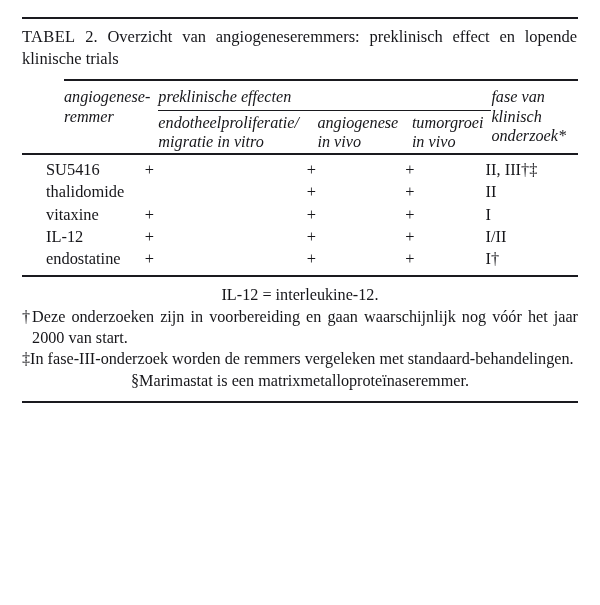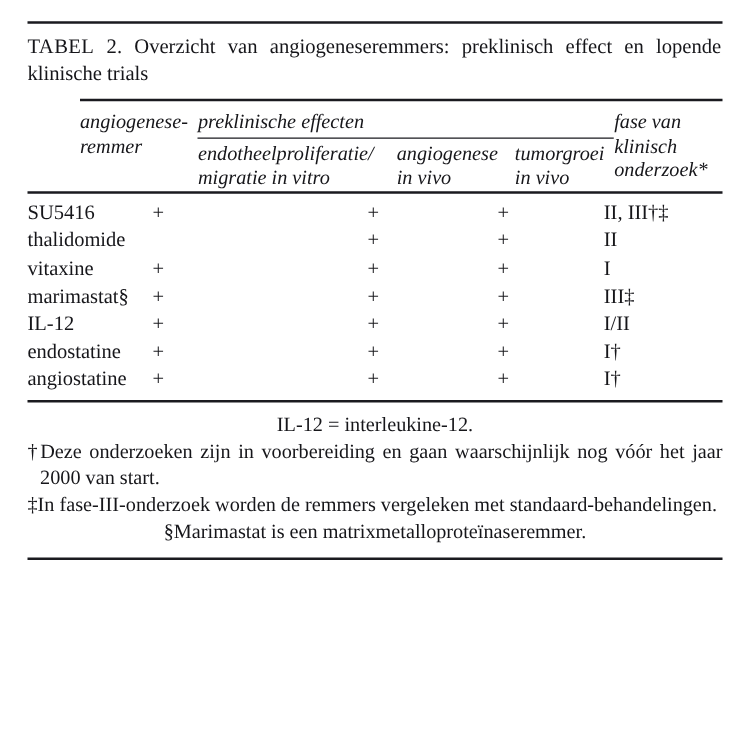--- a/index.html
+++ b/index.html
@@ -98,21 +98,21 @@
 
   .subhdr-row td { padding-top: 1px; padding-bottom: 6px; }
 
   .body-row td {
     font-size: 16.4px;
     line-height: 1.355;
     padding-top: 0;
     padding-bottom: 0;
     white-space: nowrap;
   }
-  .body-rows-wrap { padding-top: 4px; padding-bottom: 5px; }
+  .body-rows-wrap { padding-top: 4px; padding-bottom: 5px; margin-left: 24px; }
 
   .plus { display: inline-block; }
 
   
   .notes {
     margin-top: 8px;
     font-size: 16.2px;
     line-height: 1.32;
   }
   .note {
@@ -215,42 +215,28 @@
               <td>II</td>
             </tr>
             <tr class="body-row">
               <td>vitaxine</td>
               <td><span class="plus">+</span></td>
               <td><span class="plus">+</span></td>
               <td><span class="plus">+</span></td>
               <td>I</td>
             </tr>
             <tr class="body-row">
-              <td>marimastat§</td>
-              <td><span class="plus">+</span></td>
-              <td><span class="plus">+</span></td>
-              <td><span class="plus">+</span></td>
-              <td>III‡</td>
-            </tr>
-            <tr class="body-row">
               <td>IL-12</td>
               <td><span class="plus">+</span></td>
               <td><span class="plus">+</span></td>
               <td><span class="plus">+</span></td>
               <td>I/II</td>
             </tr>
             <tr class="body-row">
               <td>endostatine</td>
-              <td><span class="plus">+</span></td>
-              <td><span class="plus">+</span></td>
-              <td><span class="plus">+</span></td>
-              <td>I†</td>
-            </tr>
-            <tr class="body-row">
-              <td>angiostatine</td>
               <td><span class="plus">+</span></td>
               <td><span class="plus">+</span></td>
               <td><span class="plus">+</span></td>
               <td>I†</td>
             </tr>
           </tbody>
       </table>
     </div>
 
     <div class="rule rule-bottom"></div>

